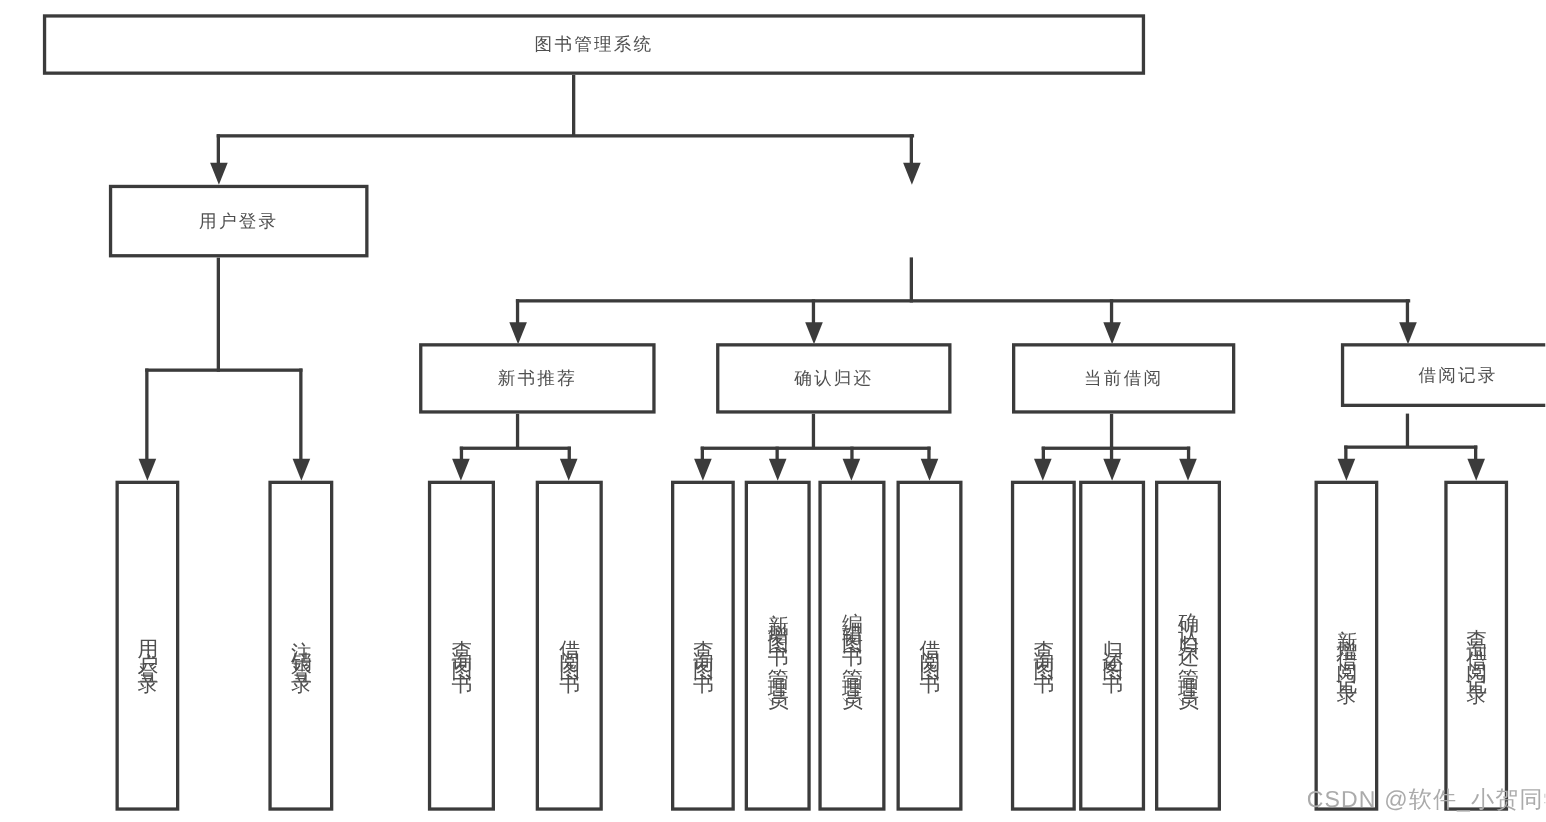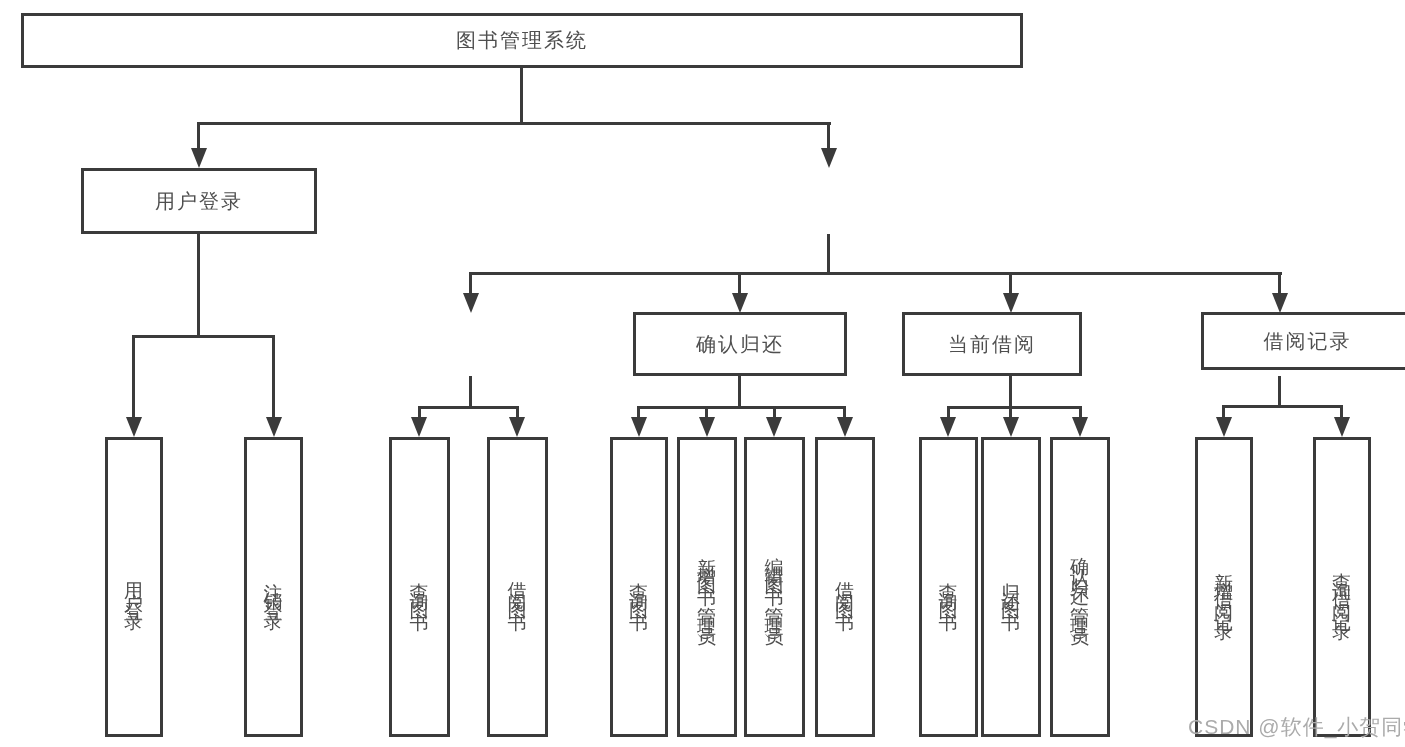--- a/index.html
+++ b/index.html
@@ -16,21 +16,21 @@
     position: absolute;
     box-sizing: border-box;
     background: #ffffff;
     border: 3px solid #3b3b3b;
     display: flex;
     align-items: center;
     justify-content: center;
     color: #4f4f4f;
     z-index: 2;
   }
-  .hbox { font-size: 20px; letter-spacing: 2px; }
+  .hbox { font-size: 16px; letter-spacing: 2px; margin-left: 18px; }
   .vbox .vtext {
     writing-mode: vertical-lr;
     text-orientation: mixed;
     font-size: 19px;
     letter-spacing: 10px;
     line-height: 1;
     color: #4f4f4f;
   }
   
   .line { position: absolute; background: #3b3b3b; z-index: 1; }
@@ -86,24 +86,27 @@
   <div class="line hl" style="left:469px; top:272px; width:813px;"></div>
   <div class="line vl" style="left:469px; top:272px; height:23px;"></div>
   <div class="arrow" style="left:463px; top:293px;"></div>
   <div class="line vl" style="left:738px; top:272px; height:23px;"></div>
   <div class="arrow" style="left:732px; top:293px;"></div>
   <div class="line vl" style="left:1009px; top:272px; height:23px;"></div>
   <div class="arrow" style="left:1003px; top:293px;"></div>
   <div class="line vl" style="left:1278px; top:272px; height:23px;"></div>
   <div class="arrow" style="left:1272px; top:293px;"></div>
 
+  <div class="box hbox" style="left:363px; top:312px; width:215px; height:64px;">
+    <span>新书推荐</span>
+  </div>
   <div class="box hbox" style="left:633px; top:312px; width:214px; height:64px;">
     <span>确认归还</span>
   </div>
-  <div class="box hbox" style="left:902px; top:312px; width:180px; height:64px;">
+  <div class="box hbox" style="left:902px; top:312px; width:203px; height:64px;">
     <span>当前借阅</span>
   </div>
   <div class="box hbox" style="left:1201px; top:312px; width:213px; height:58px;">
     <span>借阅记录</span>
   </div>
 
   <div class="line vl" style="left:469px; top:376px; height:32px;"></div>
   <div class="line hl" style="left:418px; top:406px; width:101px;"></div>
   <div class="line vl" style="left:418px; top:406px; height:13px;"></div>
   <div class="arrow" style="left:411px; top:417px;"></div>

